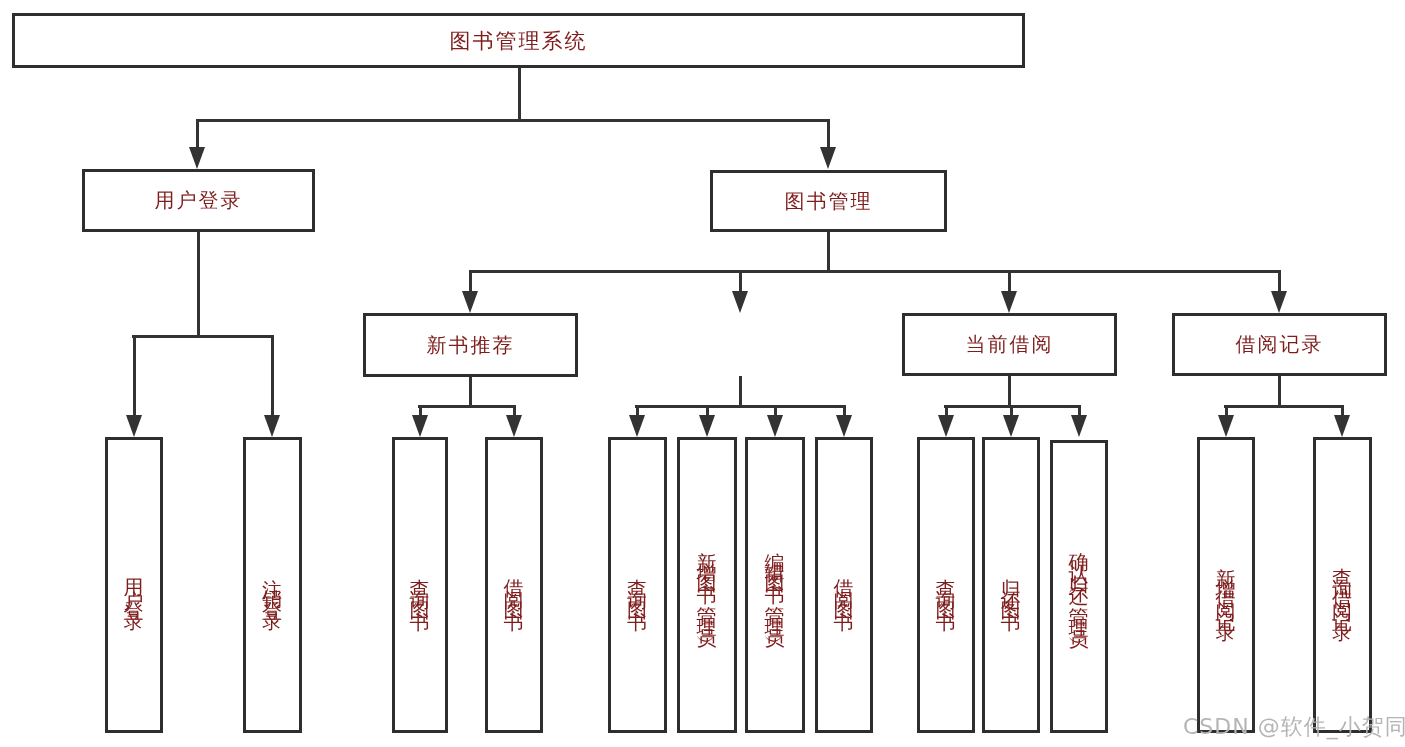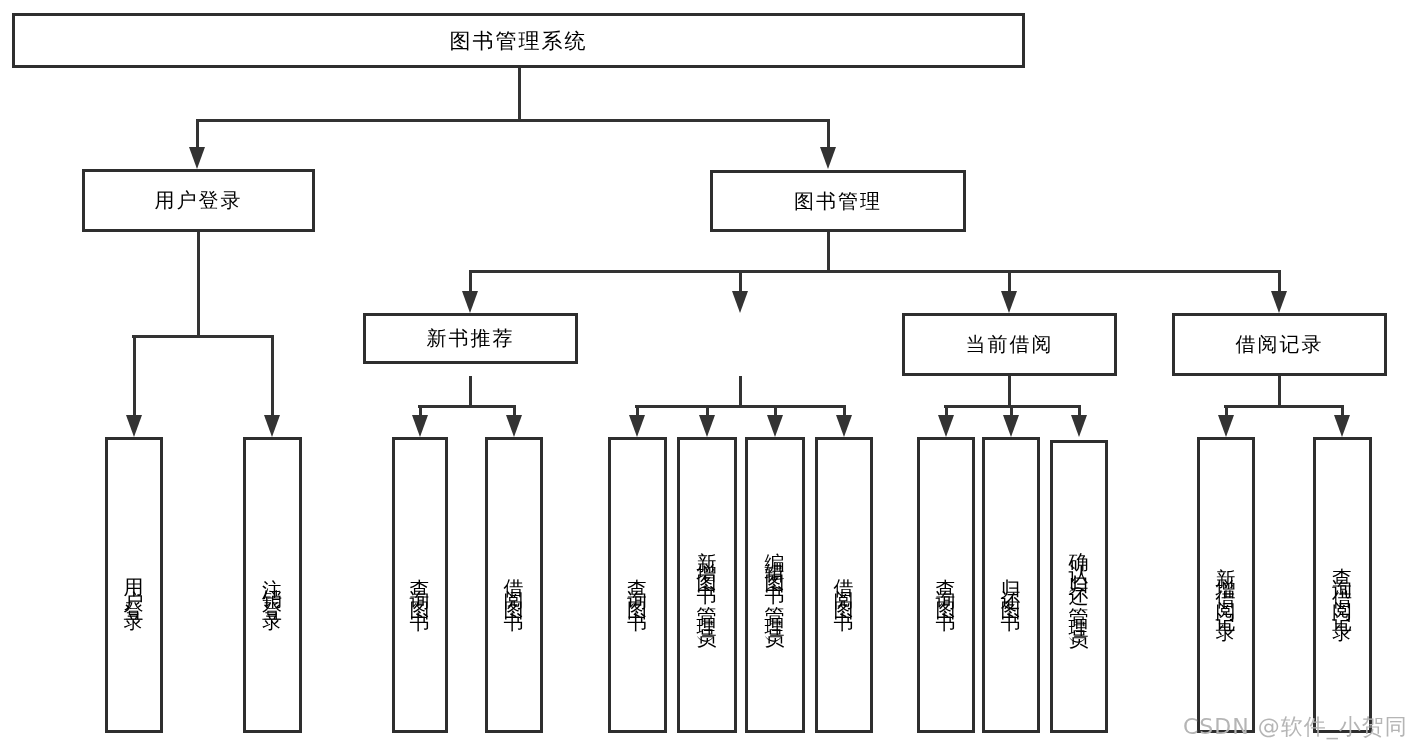--- a/index.html
+++ b/index.html
@@ -15,21 +15,21 @@
   }
   .box {
     position: absolute;
     border: 3px solid #2e2e2e;
     background: #ffffff;
     display: flex;
     align-items: center;
     justify-content: center;
     font-size: 20px;
     letter-spacing: 2px;
-    color: #000000;
+    color: #7f1d1d;
     z-index: 2;
   }
   .root-box { font-size: 21px; }
   .vbox {
     writing-mode: vertical-rl;
     text-orientation: mixed;
     letter-spacing: 11px;
     font-size: 20px;
     line-height: 1;
     text-align: center;
@@ -61,23 +61,23 @@
   }
 </style>
 </head>
 <body>
 
 <div class="stage">
 
   <div class="box root-box" style="left:12px; top:13px; width:1013px; height:55px;">图书管理系统</div>
 
   <div class="box" style="left:82px; top:169px; width:233px; height:63px;">用户登录</div>
-  <div class="box" style="left:710px; top:170px; width:256px; height:62px;">图书管理</div>
+  <div class="box" style="left:710px; top:170px; width:237px; height:62px;">图书管理</div>
 
-  <div class="box" style="left:363px; top:313px; width:215px; height:51px;">新书推荐</div>
+  <div class="box" style="left:363px; top:313px; width:215px; height:64px;">新书推荐</div>
   <div class="box" style="left:1172px; top:313px; width:215px; height:63px;">借阅记录</div>
   <div class="box" style="left:902px; top:313px; width:215px; height:63px;">当前借阅</div>
 
   <div class="box vbox" style="left:105px; top:437px; width:58px; height:296px;">用户登录</div>
   <div class="box vbox" style="left:243px; top:437px; width:59px; height:296px;">注销登录</div>
 
   <div class="box vbox" style="left:392px; top:437px; width:56px; height:296px;">查询图书</div>
   <div class="box vbox" style="left:485px; top:437px; width:58px; height:296px;">借阅图书</div>
 
   <div class="box vbox" style="left:608px; top:437px; width:59px; height:296px;">查询图书</div>

